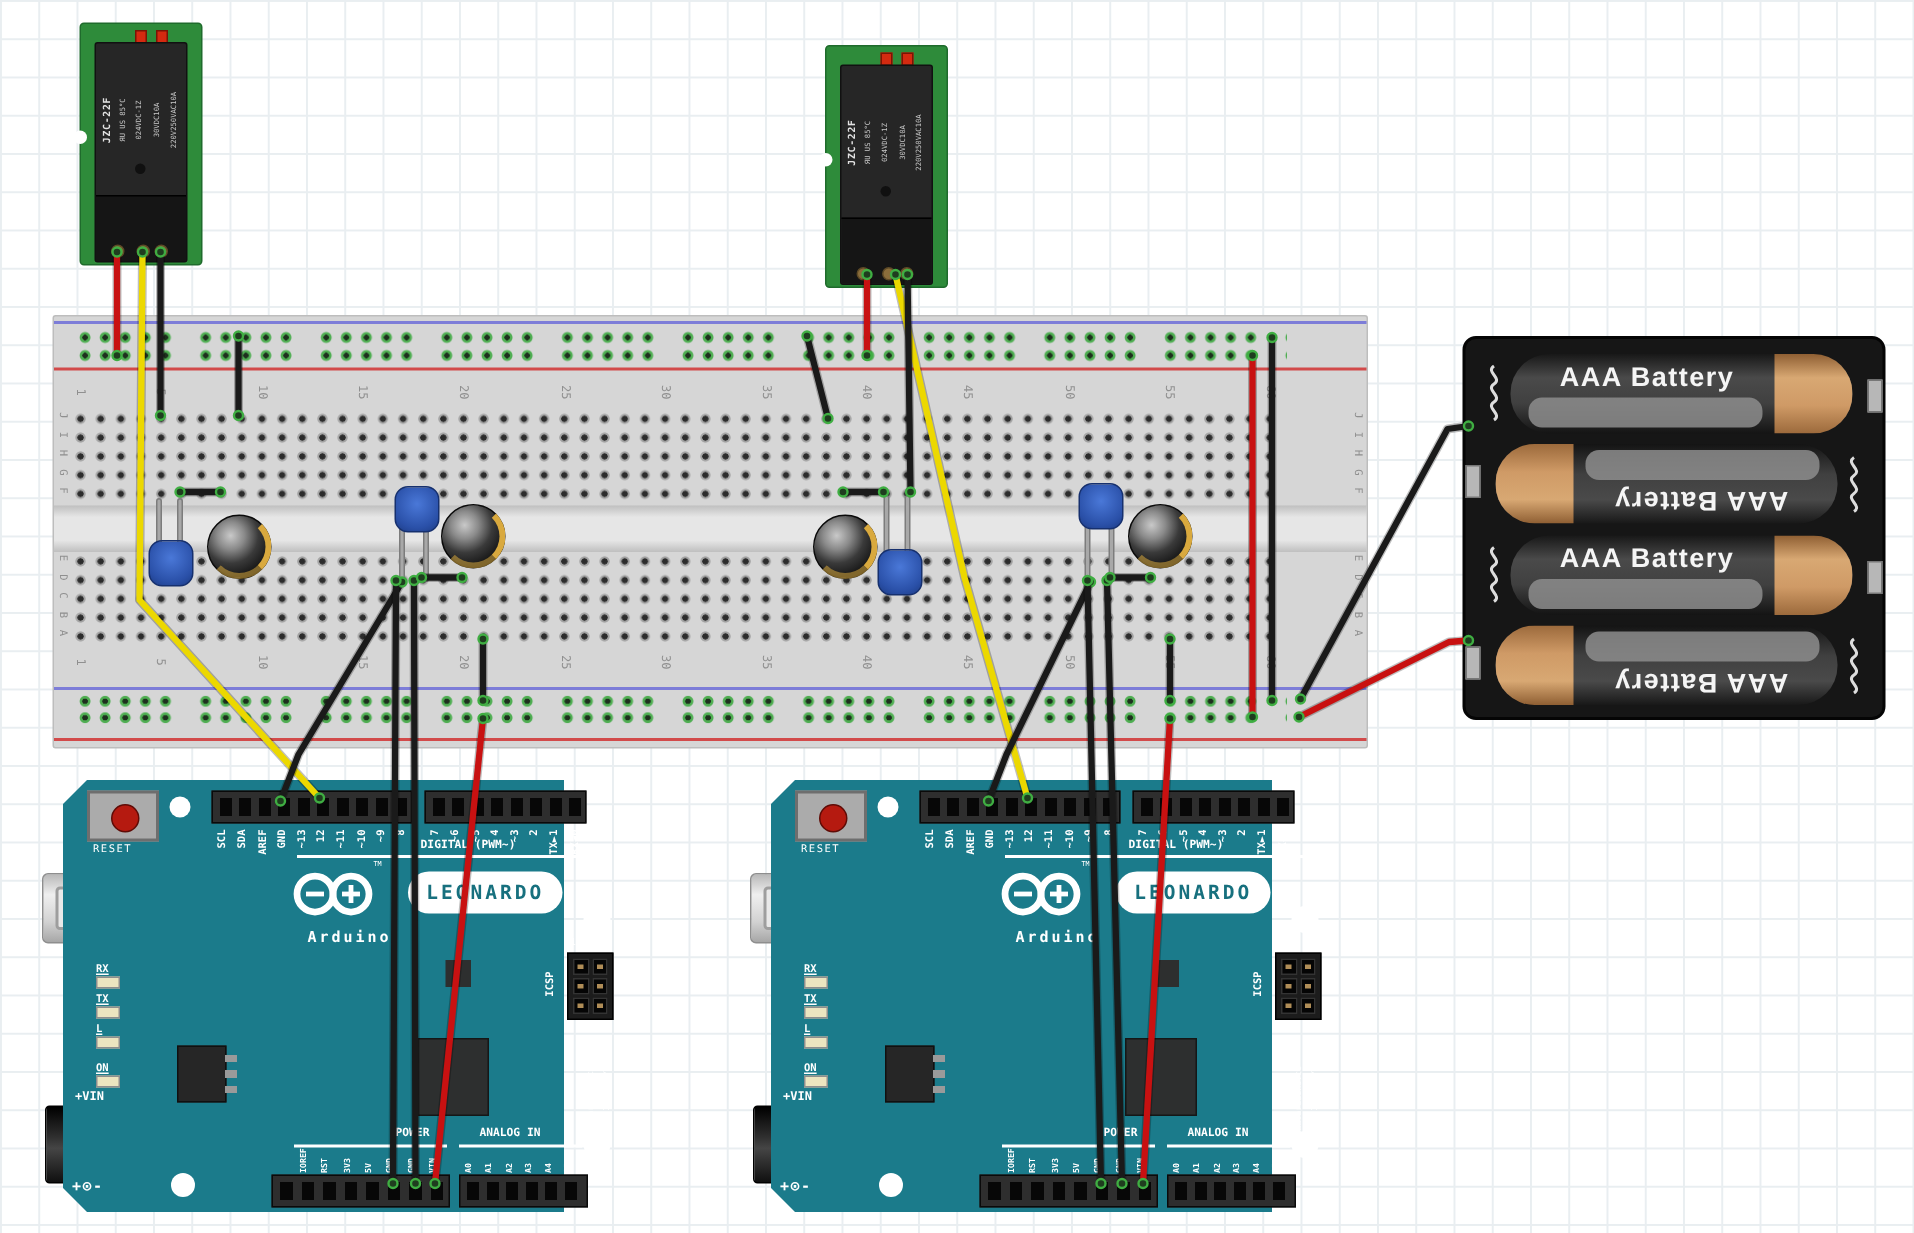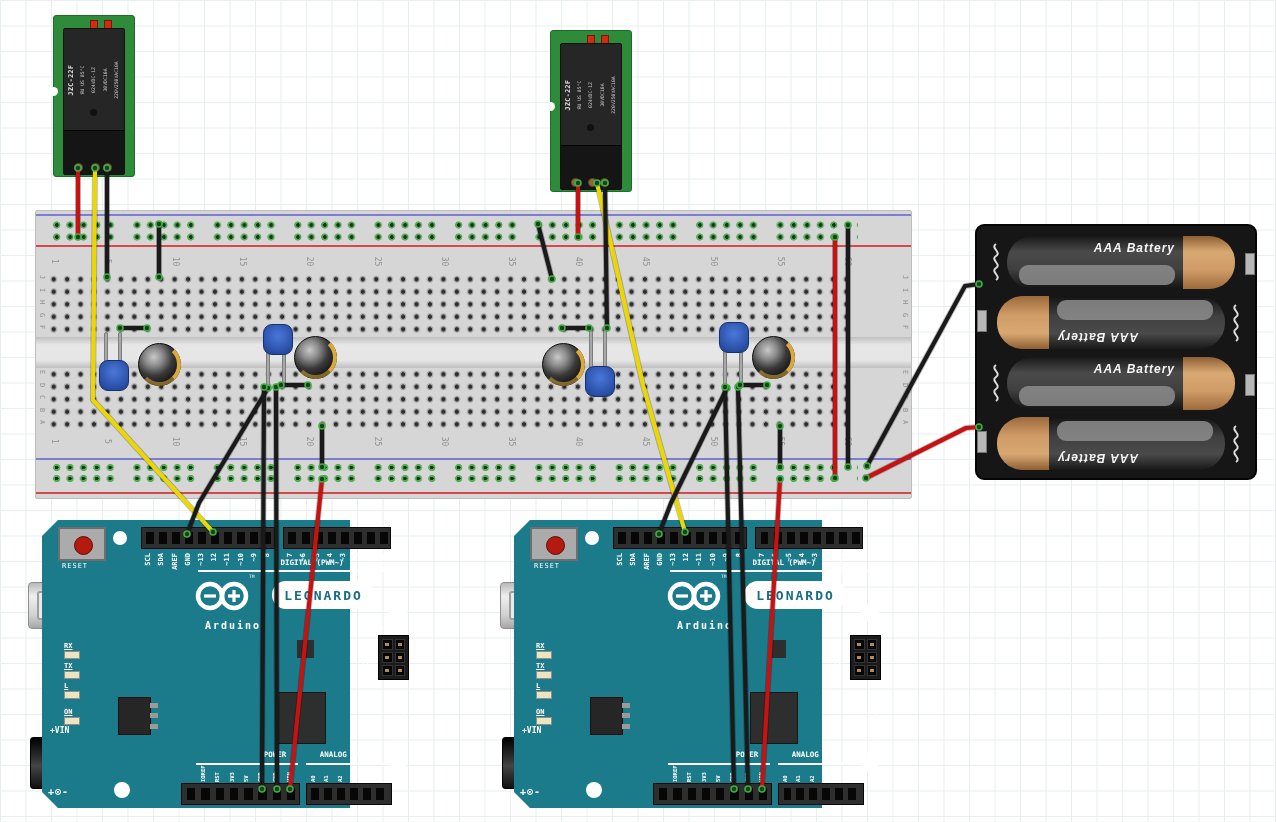--- a/index.html
+++ b/index.html
@@ -69,27 +69,27 @@
   .bh{position:absolute;left:975px;top:224px;width:278px;height:252px;background:#161616;border:2px solid #050505;border-radius:9px;}
   .bh-slot{position:absolute;left:12px;right:12px;height:57px;}
   .bh-slot:nth-child(1){top:8px}.bh-slot:nth-child(2){top:68px}.bh-slot:nth-child(3){top:129px}.bh-slot:nth-child(4){top:189px}
   .slot-inner{position:absolute;inset:0;}
   .bh-slot:nth-child(even) .slot-inner{transform:rotate(180deg);}
   .spring{position:absolute;left:0;top:9px;}
   .batt{position:absolute;left:18px;right:8px;top:2px;bottom:2px;border-radius:26px;overflow:hidden;
     background:linear-gradient(180deg,#181818,#4a4a4a 30%,#404040 62%,#141414);}
   .batt-cap{position:absolute;right:0;top:0;bottom:0;width:52px;
     background:linear-gradient(180deg,#8f5f33,#d8a873 30%,#cf9a66 65%,#9c6a3c);}
-  .batt-label{position:absolute;left:14px;right:60px;top:5px;text-align:right;color:#f5f5f5;
-    font-family:"Liberation Sans",sans-serif;font-weight:bold;font-size:12px;letter-spacing:1px;font-style:italic;}
+  .batt-label{position:absolute;left:14px;right:60px;top:5px;text-align:center;color:#f5f5f5;
+    font-family:"Liberation Sans",sans-serif;font-weight:bold;font-size:18px;letter-spacing:1px;}
   .batt-stripe{position:absolute;left:12px;right:60px;bottom:4px;height:20px;background:#8d8d8d;border-radius:9px;opacity:.85;}
   .contact{position:absolute;right:-12px;top:50%;margin-top:-10px;width:8px;height:20px;background:#b7b7b7;border:1px solid #777;}
 
   
-  .arduino{position:absolute;width:308px;height:288px;top:520px;}
+  .arduino{position:absolute;width:334px;height:288px;top:520px;}
   .ard1{left:42px}.ard2{left:514px}
   .ard-body{position:absolute;inset:0;background:#1b7b8b;
     clip-path:polygon(16px 0,340px 0,354px 14px,354px 28px,378px 50px,378px 240px,354px 262px,354px 274px,340px 288px,16px 288px,0 272px,0 16px);}
   .hole{position:absolute;background:#fff;border-radius:50%;}
   .hole1{left:71px;top:11px;width:14px;height:14px}
   .hole2{left:347px;top:84px;width:18px;height:18px}
   .hole3{left:347px;top:234px;width:18px;height:18px}
   .hole4{left:72px;top:262px;width:16px;height:16px}
   .rst{position:absolute;left:16px;top:7px;width:44px;height:30px;background:#ababab;border:2px solid #6e6e6e;}
   .rst i{position:absolute;left:50%;top:50%;width:17px;height:17px;margin:-8.5px 0 0 -8.5px;background:#b51a10;border-radius:50%;border:1px solid #5f0b06;}

